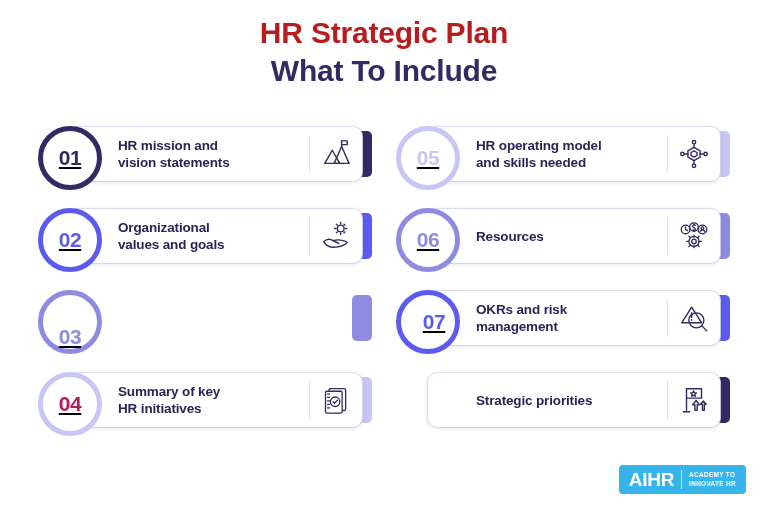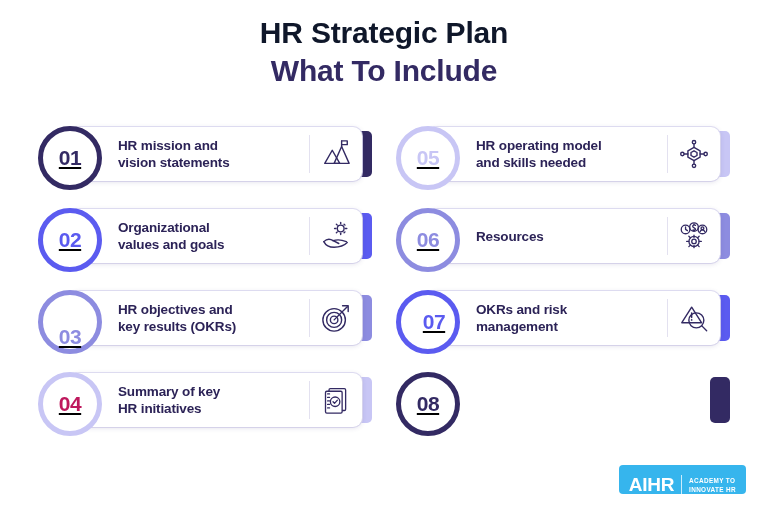--- a/index.html
+++ b/index.html
@@ -24,21 +24,21 @@
   .title-block {
     position: absolute;
     top: 14px;
     left: 0;
     width: 768px;
     text-align: center;
   }
   .title-line1 {
     font-size: 30px;
     font-weight: bold;
-    color: #0f172a;
+    color: #b91c1c;
     letter-spacing: -0.2px;
     line-height: 38px;
   }
   .title-line2 {
     font-size: 30px;
     font-weight: bold;
     color: #332a63;
     letter-spacing: -0.2px;
     line-height: 38px;
   }
@@ -147,21 +147,21 @@
 
   
   .logo {
     position: absolute;
     right: 22px;
     bottom: 16px;
     height: 29px;
     background: #36b5ed;
     border-radius: 4px;
     display: flex;
-    align-items: flex-end;
+    align-items: center;
     padding: 0 10px;
   }
   .logo-mark {
     color: #ffffff;
     font-size: 19px;
     font-weight: bold;
     letter-spacing: -0.3px;
     line-height: 19px;
   }
   .logo-sep {
@@ -236,34 +236,20 @@
             </svg>
           </div>
         </div>
         <div class="num-circle" style="border-color: rgb(91, 91, 240);">
           <span class="num-text" style="color: rgb(91, 91, 240);">02</span>
         </div>
       </div>
 
       <div class="item">
         <div class="tab" style="background: rgb(141, 140, 224);"></div>
-        <div class="card">
-          <div class="card-label">HR objectives and
-key results (OKRs)</div>
-          <div class="card-divider"></div>
-          <div class="card-icon">
-            <svg width="30" height="30" viewBox="0 0 32 32" fill="none" stroke="#332a63" stroke-width="1.5" stroke-linejoin="round" stroke-linecap="round">
-              <circle cx="14" cy="18" r="12"></circle>
-              <circle cx="14" cy="18" r="8"></circle>
-              <circle cx="14" cy="18" r="4"></circle>
-              <path d="M14 18 L28 4"></path>
-              <path d="M23 3 L29 3 L29 9"></path>
-            </svg>
-          </div>
-        </div>
         <div class="num-circle" style="border-color: rgb(141, 140, 224); align-items: flex-end;">
           <span class="num-text" style="color: rgb(141, 140, 224);">03</span>
         </div>
       </div>
 
       <div class="item">
         <div class="tab" style="background: rgb(200, 198, 245);"></div>
         <div class="card">
           <div class="card-label">Summary of key
 HR initiatives</div>
@@ -356,22 +342,33 @@
             </svg>
           </div>
         </div>
         <div class="num-circle" style="border-color: rgb(91, 91, 240);">
           <span class="num-text" style="color: rgb(91, 91, 240); margin-left: 12px;">07</span>
         </div>
       </div>
 
       <div class="item">
         <div class="tab" style="background: rgb(51, 42, 99);"></div>
-        <div class="num-circle" style="border-color: rgb(51, 42, 99);">
-          <span class="num-text" style="color: rgb(51, 42, 99);">08</span>
+        <div class="card">
+          <div class="card-label">Strategic priorities</div>
+          <div class="card-divider"></div>
+          <div class="card-icon">
+            <svg width="30" height="30" viewBox="0 0 32 32" fill="none" stroke="#332a63" stroke-width="1.5" stroke-linejoin="round" stroke-linecap="round">
+              <path d="M8 4 L8 27"></path>
+              <path d="M4.5 28.5 L11.5 28.5"></path>
+              <path d="M8 4 L24 4 L24 14 L8 14"></path>
+              <path d="M15.5 6.4 L16.4 8.3 L18.5 8.5 L17 10 L17.4 12 L15.5 11 L13.6 12 L14 10 L12.5 8.5 L14.6 8.3 Z"></path>
+              <path d="M17 27 L17 21 L14.6 21 L18.2 16.6 L21.8 21 L19.4 21 L19.4 27 Z"></path>
+              <path d="M25 27 L25 20.5 L23 20.5 L26 17 L29 20.5 L27 20.5 L27 27 Z"></path>
+            </svg>
+          </div>
         </div>
       </div>
 
     </div>
   </div>
 
   <div class="logo">
     <span class="logo-mark">AIHR</span>
     <span class="logo-sep"></span>
     <span class="logo-tagline">ACADEMY TO

